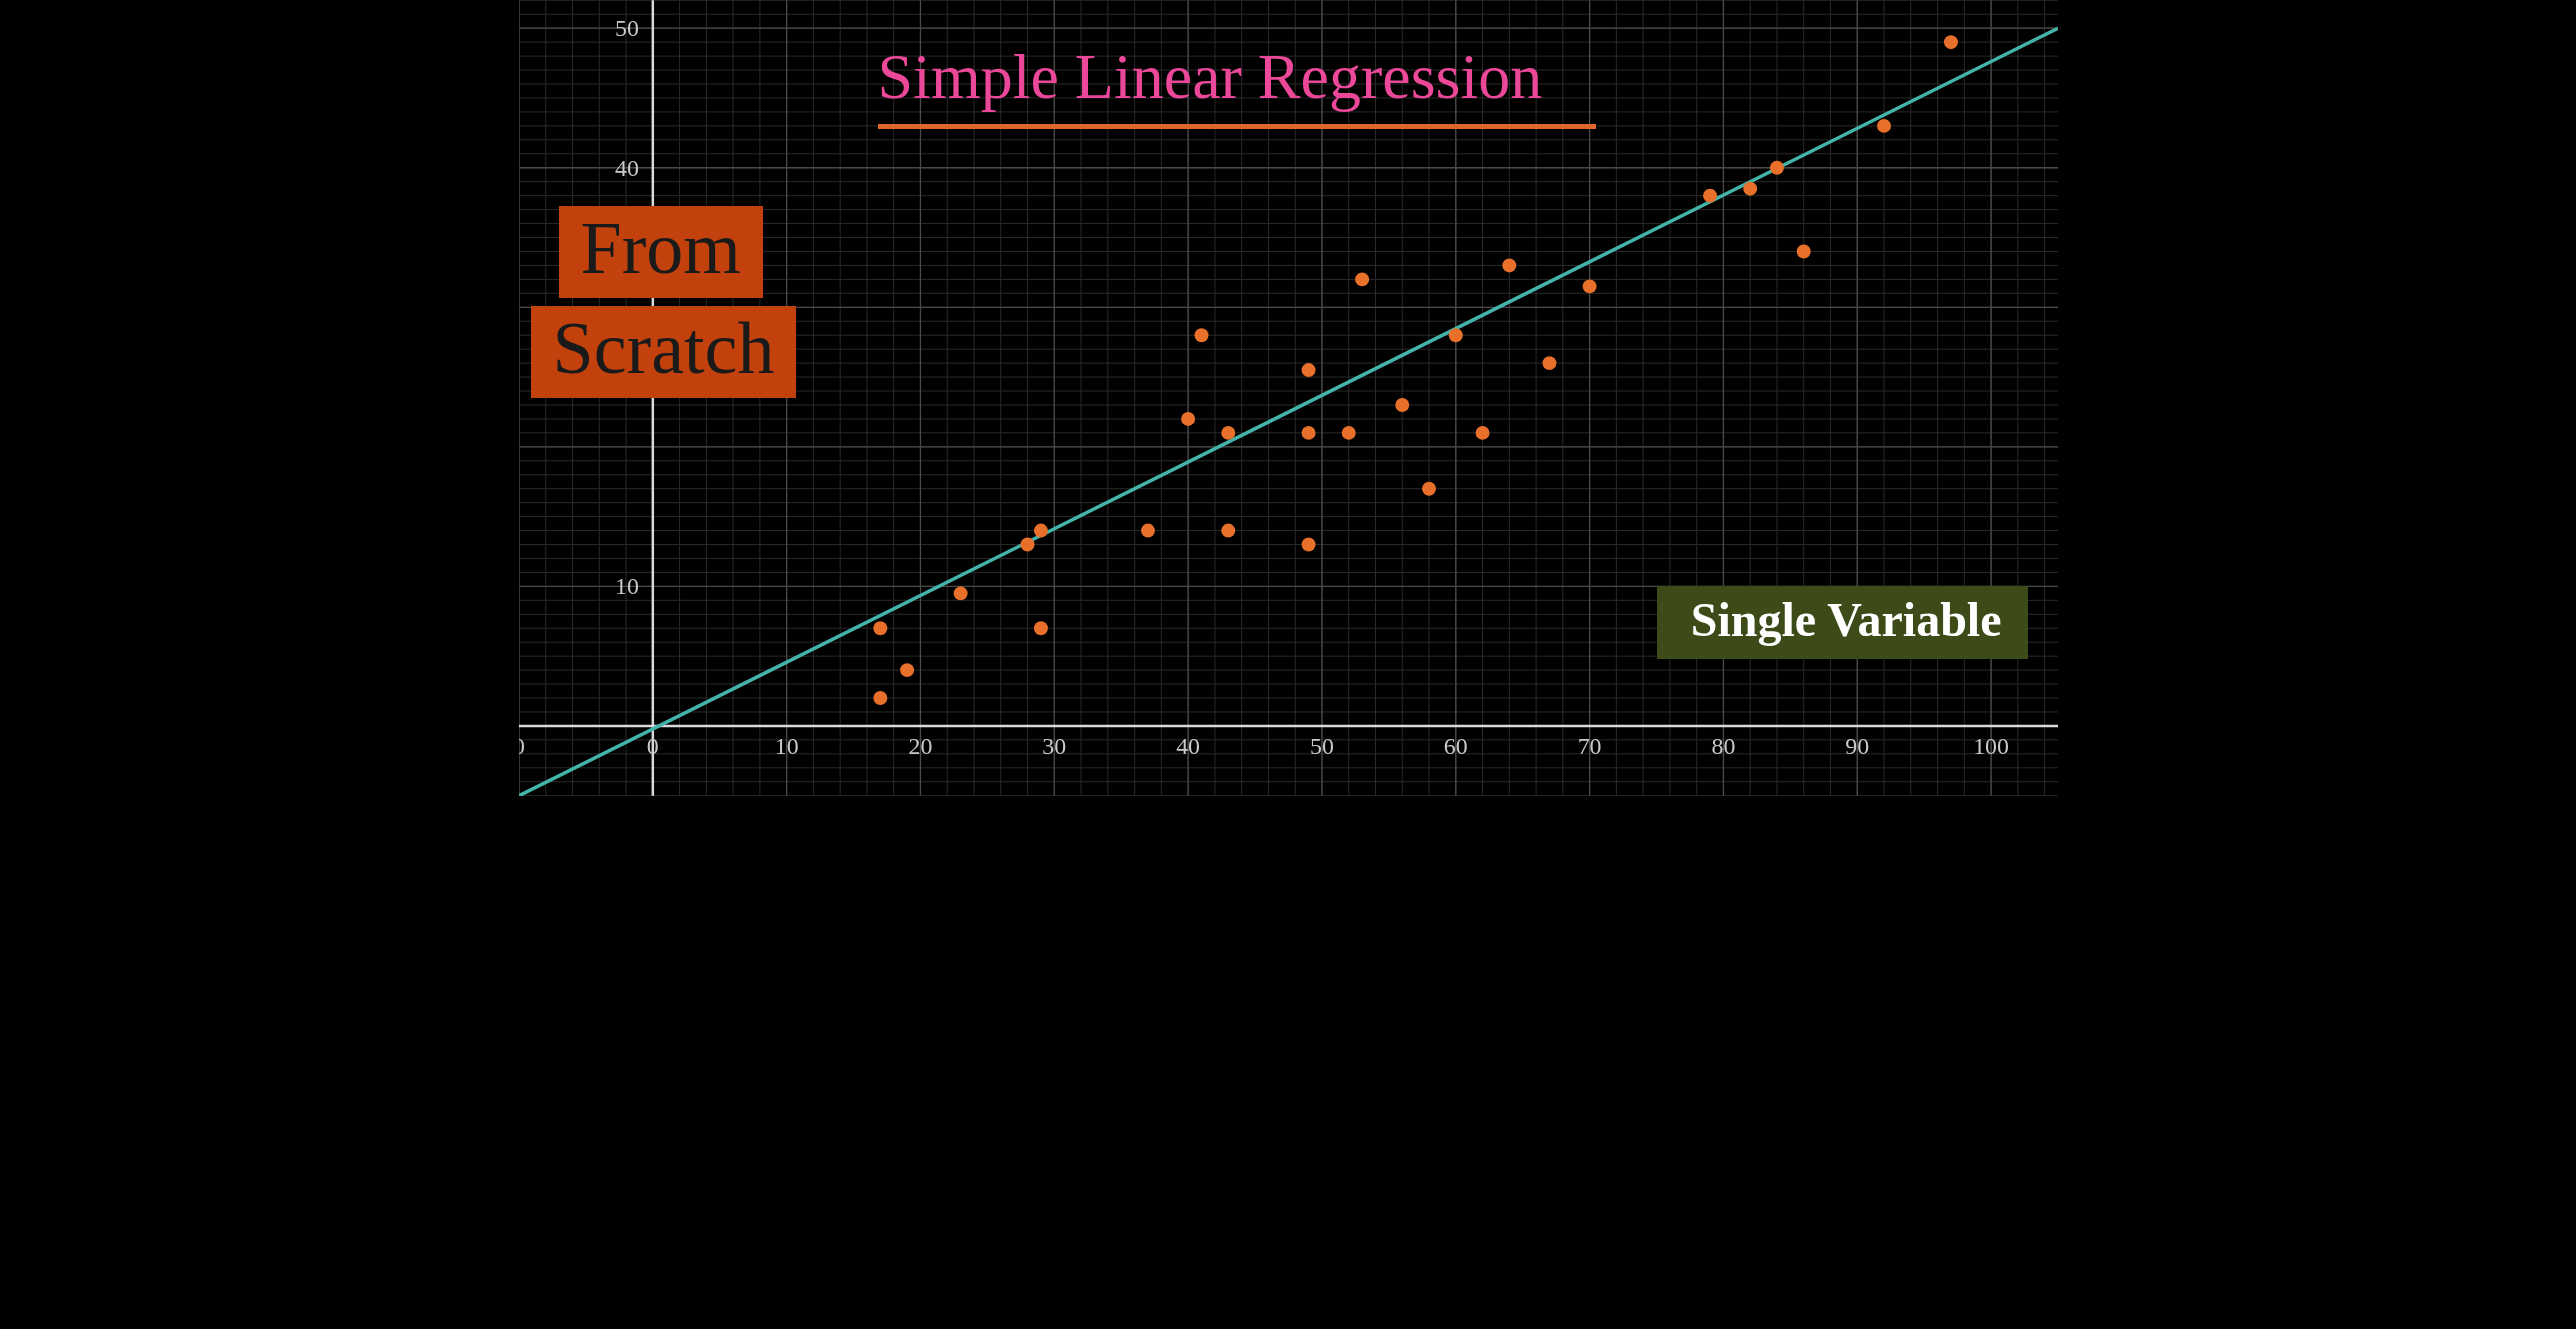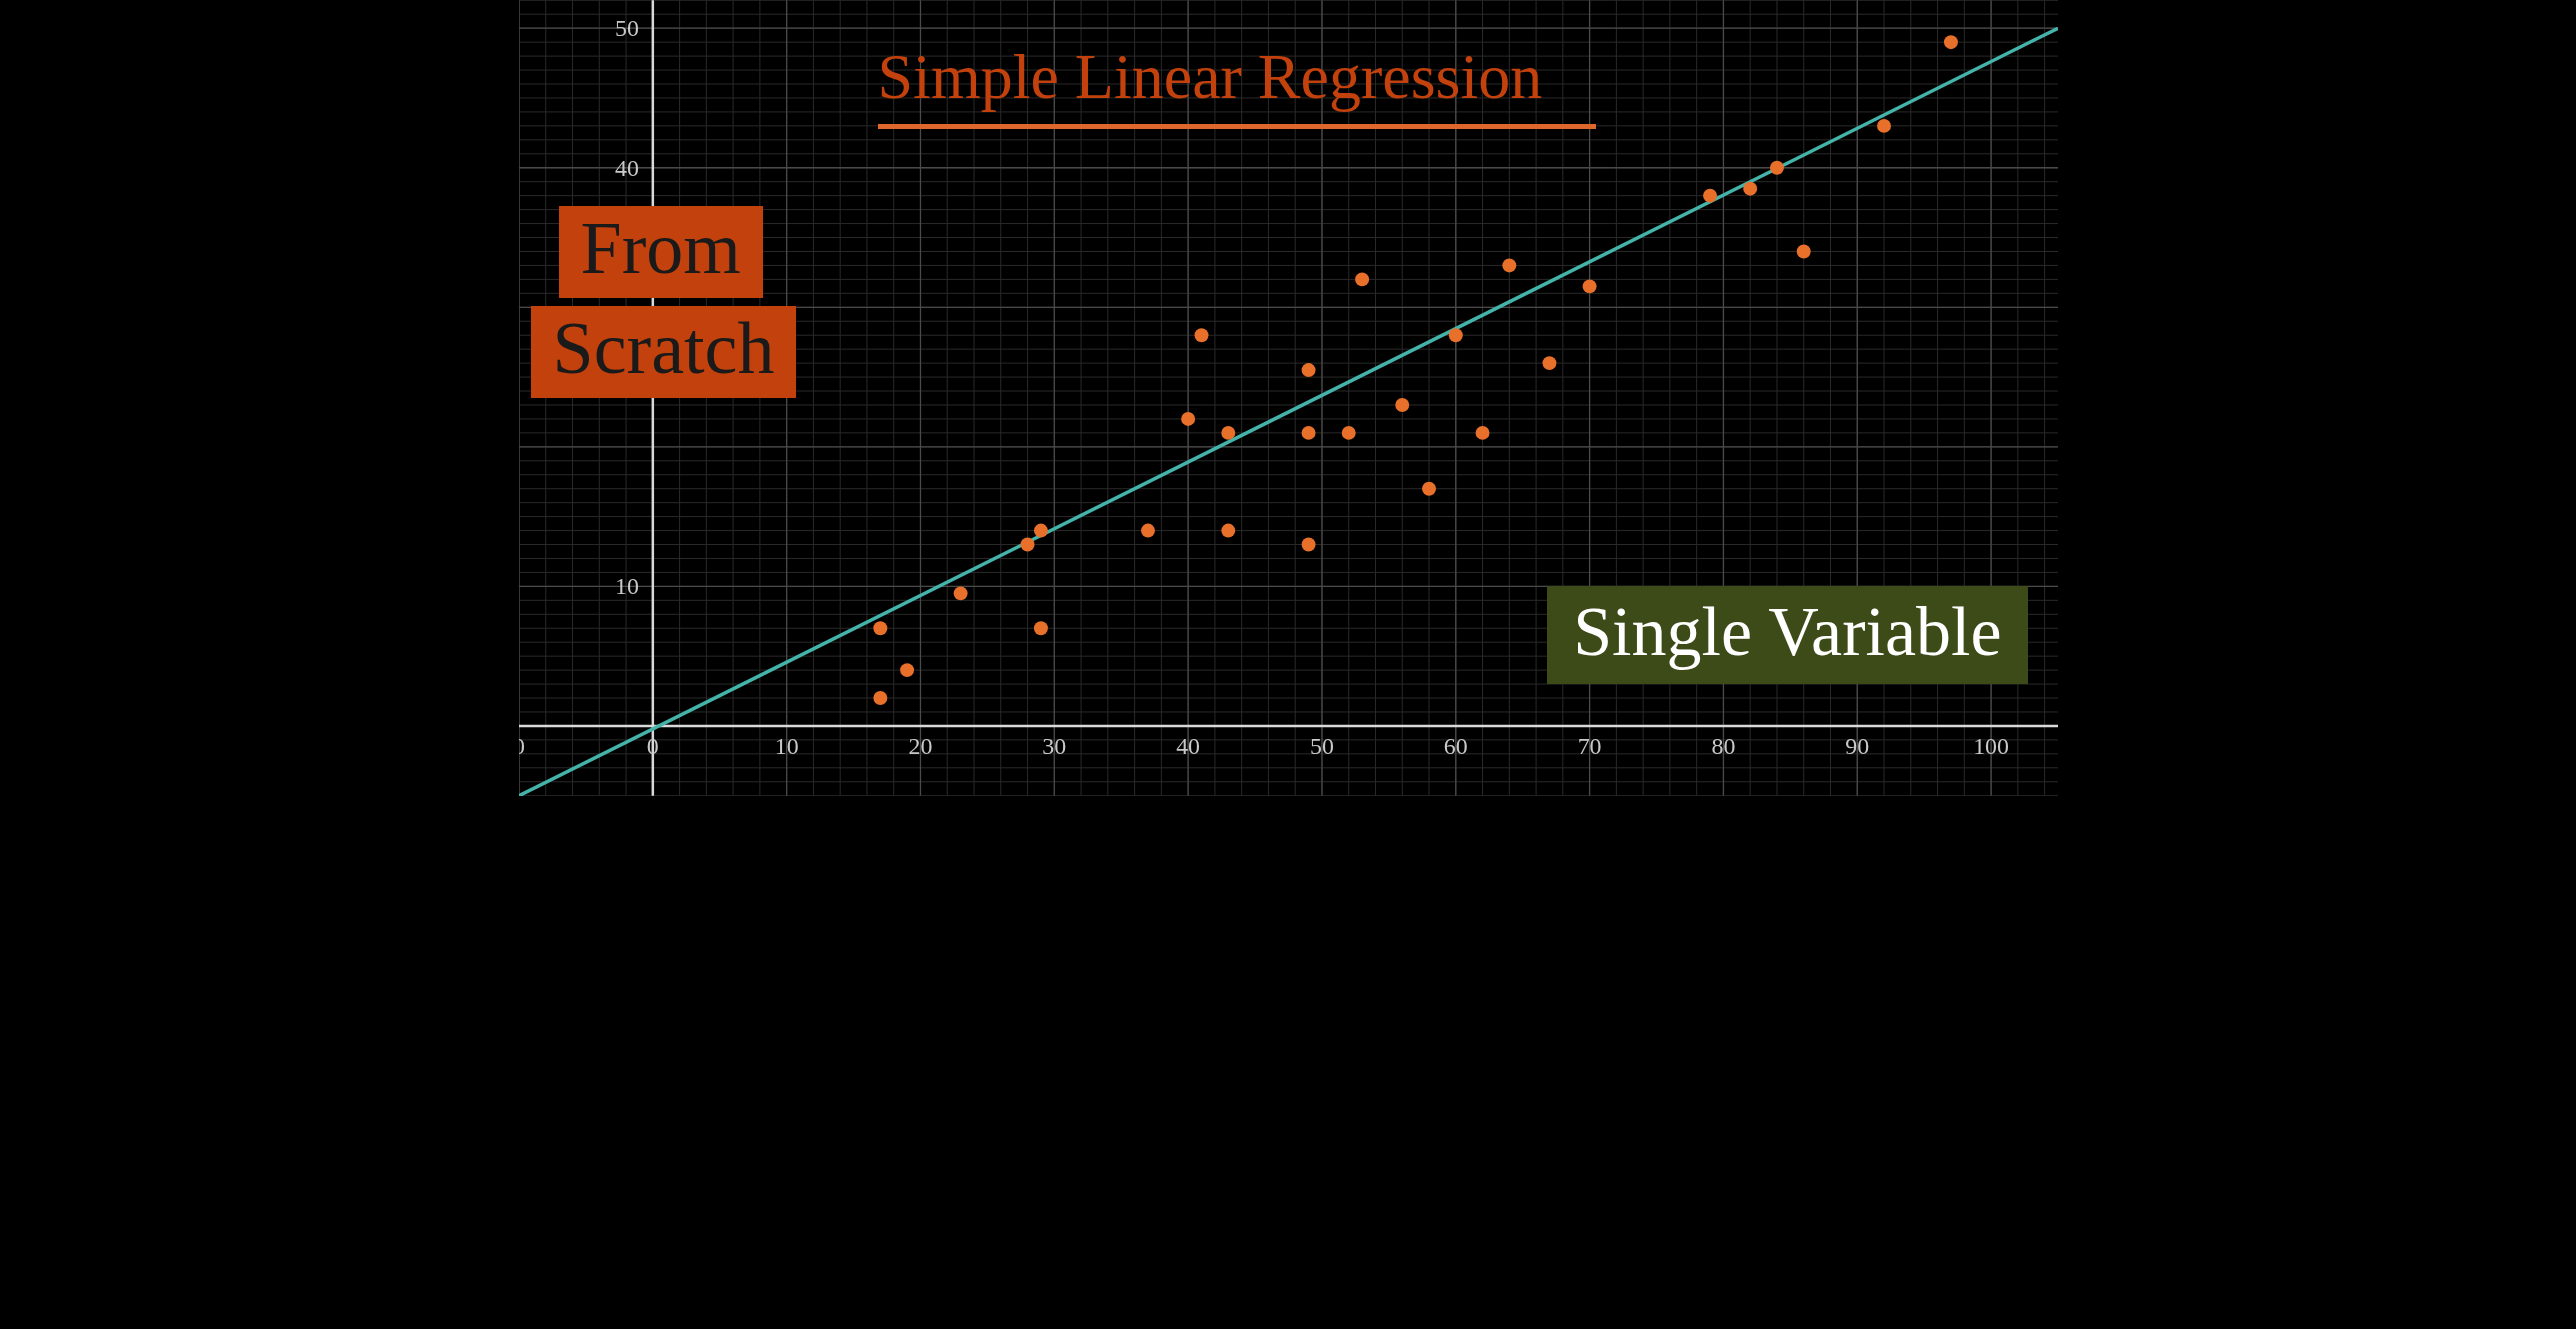--- a/index.html
+++ b/index.html
@@ -25,21 +25,21 @@
     height: 796px;
     display: block;
   }
   .tick-label {
     fill: #c9c9c9;
     font-family: Georgia, "Times New Roman", serif;
     font-size: 24px;
   }
   .title-text {
     position: absolute;
-    color: #c2410c;
+    color: #ec4899;
     font-family: Georgia, "Times New Roman", serif;
     font-size: 64px;
     white-space: nowrap;
   }
   .title-underline {
     position: absolute;
     height: 5px;
     background: #e0672b;
   }
   .from-box, .scratch-box {
@@ -50,23 +50,24 @@
     font-size: 74px;
     line-height: 1.05;
     padding: 4px 22px 10px 22px;
     white-space: nowrap;
   }
   .single-var-box {
     position: absolute;
     background: #3d4b18;
     color: #fff;
     font-family: Georgia, "Times New Roman", serif;
-    font-size: 70px;
-    padding: 6px 26px 12px 26px;
+    font-size: 48px;
+    padding: 6px 26px 12px 34px;
     white-space: nowrap;
+    font-weight: bold;
   }
 </style>
 </head>
 <body>
 
 <div class="stage">
 
   <svg class="plot" viewBox="0 0 1544 798">
     <g id="minor-grid">
         <line x1="0" y1="0" x2="0" y2="798" stroke="#2a2a2a" stroke-width="1"></line>

